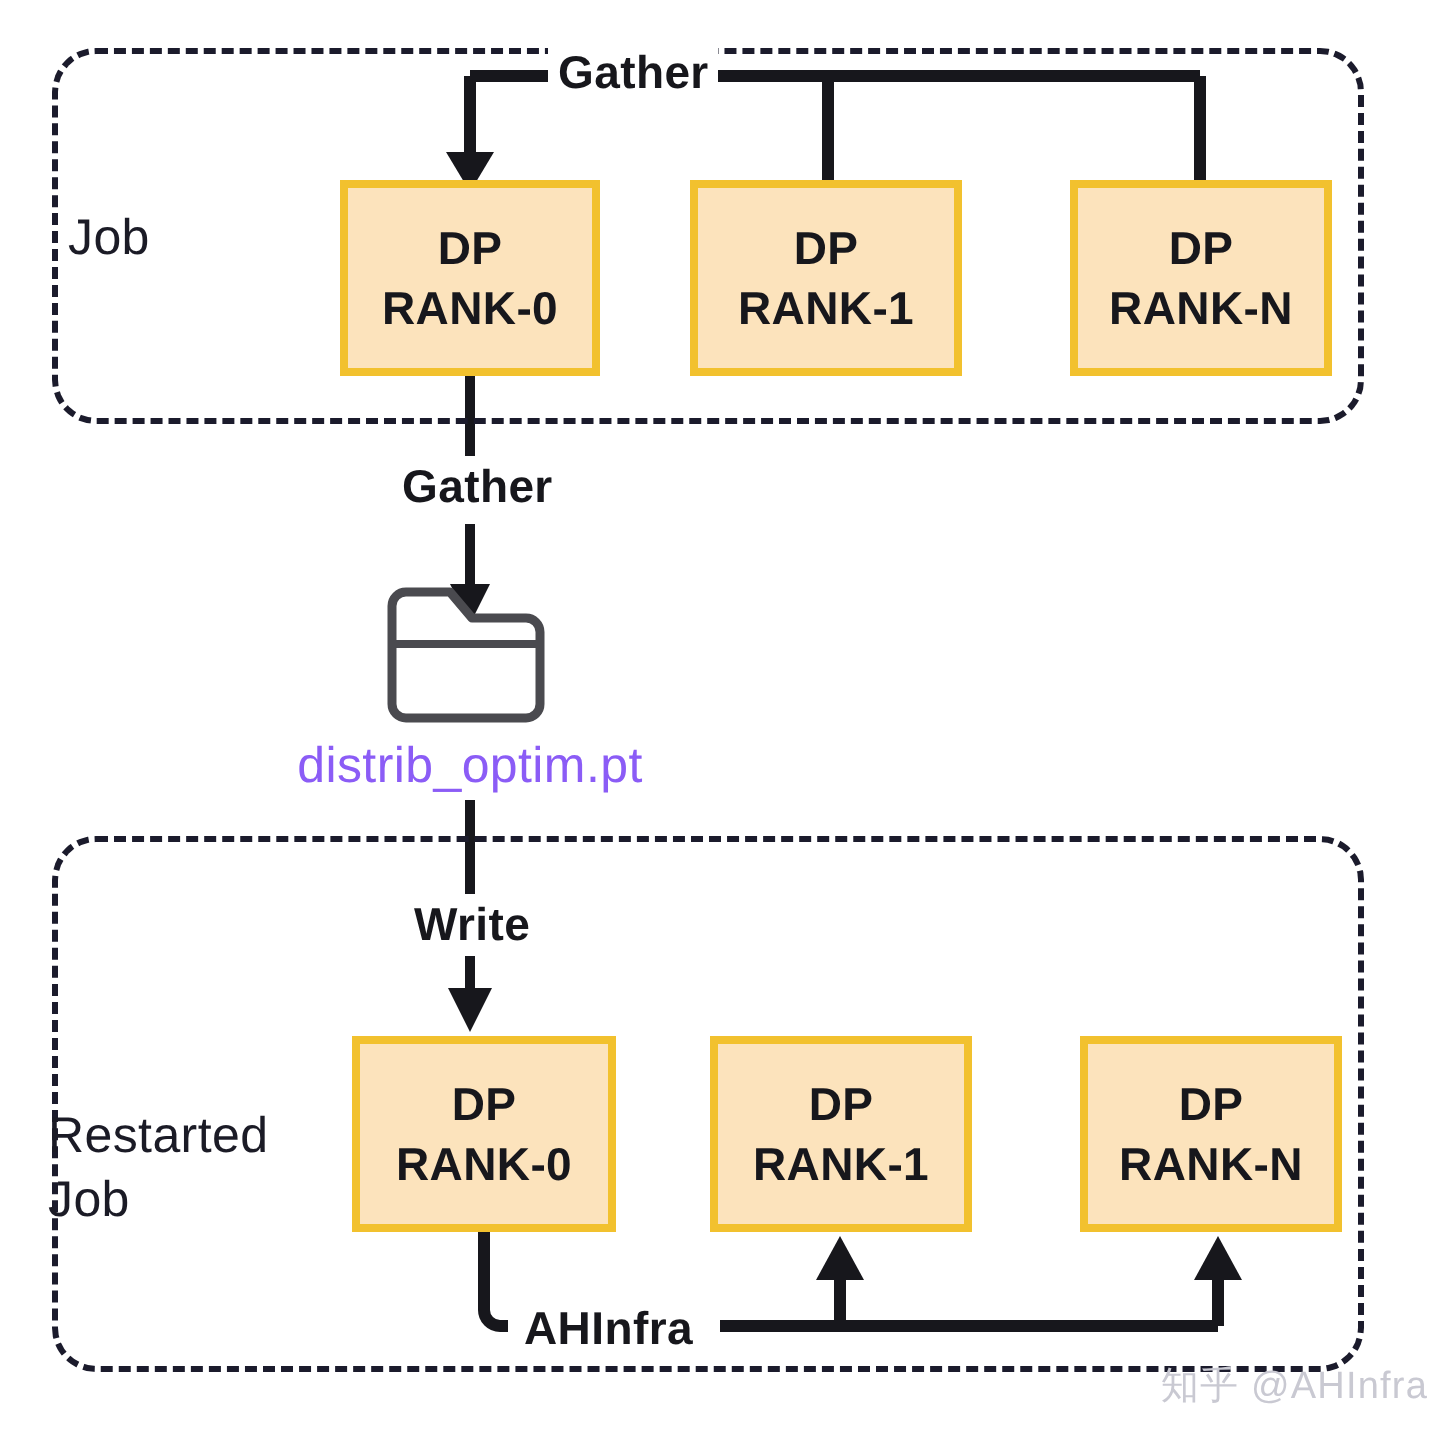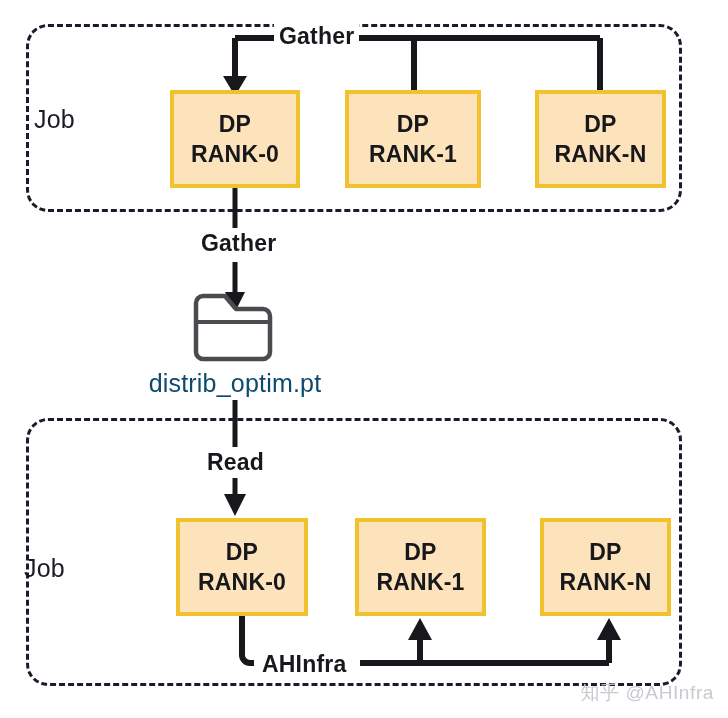--- a/index.html
+++ b/index.html
@@ -91,21 +91,21 @@
   #label-scatter { left: 257px; top: 652px; }
 
   
   #file-caption {
     position: absolute;
     left: 80px;
     top: 369px;
     width: 310px;
     text-align: center;
     font-size: 25px;
-    color: #0c4a6e;
+    color: #8b5cf6;
     letter-spacing: .2px;
   }
 
   
   #watermark {
     position: absolute;
     right: 14px;
     bottom: 12px;
     font-size: 19px;
     color: #c9c9d2;
@@ -173,20 +173,21 @@
     <path d="M 609 663 L 609 634" stroke="#17171c" stroke-width="6" fill="none"></path>
     <path d="M 597 640 L 621 640 L 609 618 z" fill="#17171c"></path>
   </g>
 </svg>
 
 <div class="job-box" id="job-top"></div>
 <div class="group-label" id="label-job">Job</div>
 
 <div class="job-box" id="job-bottom"></div>
 <div class="group-label" id="label-restarted">
+  <div>Restarted</div>
   <div>Job</div>
 </div>
 
 <div class="rank-box" id="rank-top-0">
   <span>DP</span>
   <span>RANK-0</span>
 </div>
 <div class="rank-box" id="rank-top-1">
   <span>DP</span>
   <span>RANK-1</span>
@@ -204,18 +205,18 @@
   <span>DP</span>
   <span>RANK-1</span>
 </div>
 <div class="rank-box" id="rank-bot-n">
   <span>DP</span>
   <span>RANK-N</span>
 </div>
 
 <div class="line-label" id="label-gather">Gather</div>
 <div class="line-label" id="label-write">Gather</div>
-<div class="line-label" id="label-read">Read</div>
+<div class="line-label" id="label-read">Write</div>
 <div class="line-label" id="label-scatter">AHInfra</div>
 
 <div id="file-caption">distrib_optim.pt</div>
 
 <div id="watermark">知乎 @AHInfra</div>
 
 </body></html>

